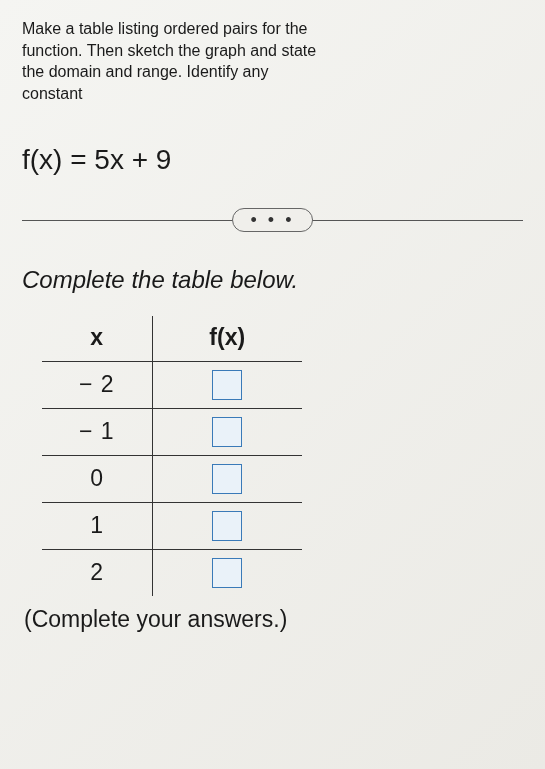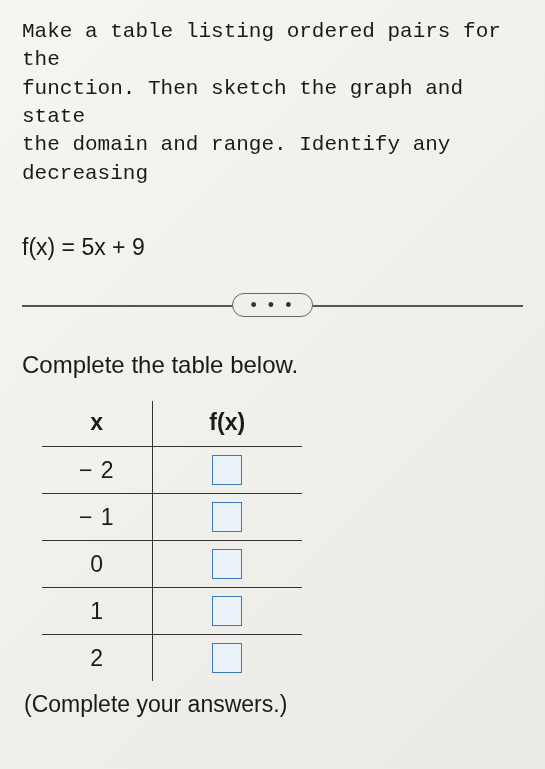--- a/index.html
+++ b/index.html
@@ -10,28 +10,27 @@
     body {
       width: 545px;
       height: 769px;
       background: linear-gradient(135deg, #f5f5f2 0%, #ebeae5 100%);
       font-family: Arial, Helvetica, sans-serif;
       padding: 18px 22px;
       color: #1a1a1a;
       position: relative;
     }
     .question-text {
-      font-size: 21px;
+      font-size: 16px;
       line-height: 1.35;
       margin-bottom: 18px;
       font-weight: 400;
-      font-family: Liberation Mono, monospace;
     }
     .formula {
-      font-size: 23px;
+      font-size: 28px;
       margin-top: 14px;
       margin-bottom: 30px;
     }
     .divider-wrap {
       position: relative;
       height: 30px;
       margin-bottom: 30px;
     }
     .divider-line {
       position: absolute;
@@ -54,20 +53,21 @@
       letter-spacing: 3px;
       color: #333;
       line-height: 1;
       height: 24px;
       display: flex;
       align-items: center;
     }
     .instruction {
       font-size: 24px;
       margin-bottom: 22px;
+      font-style: italic;
     }
     .ftable {
       margin-left: 20px;
       border-collapse: collapse;
     }
     .ftable th, .ftable td {
       padding: 8px 12px;
       text-align: center;
       font-size: 23px;
       font-weight: 400;
@@ -103,21 +103,21 @@
       letter-spacing: 1px;
     }
   </style>
 </head>
 <body>
 
 <div class="question-text">
   <span>Make a table listing ordered pairs for the</span><br>
   <span>function. Then sketch the graph and state</span><br>
   <span>the domain and range. Identify any</span><br>
-  <span>decreasing</span><br>
+  <span>constant</span><br>
   <br>
 </div>
 
 <div class="formula">f(x) = 5x + 9</div>
 
 <div class="divider-wrap">
   <div class="divider-line"></div>
   <div class="divider-pill">
     <span>• • •</span>
   </div>

